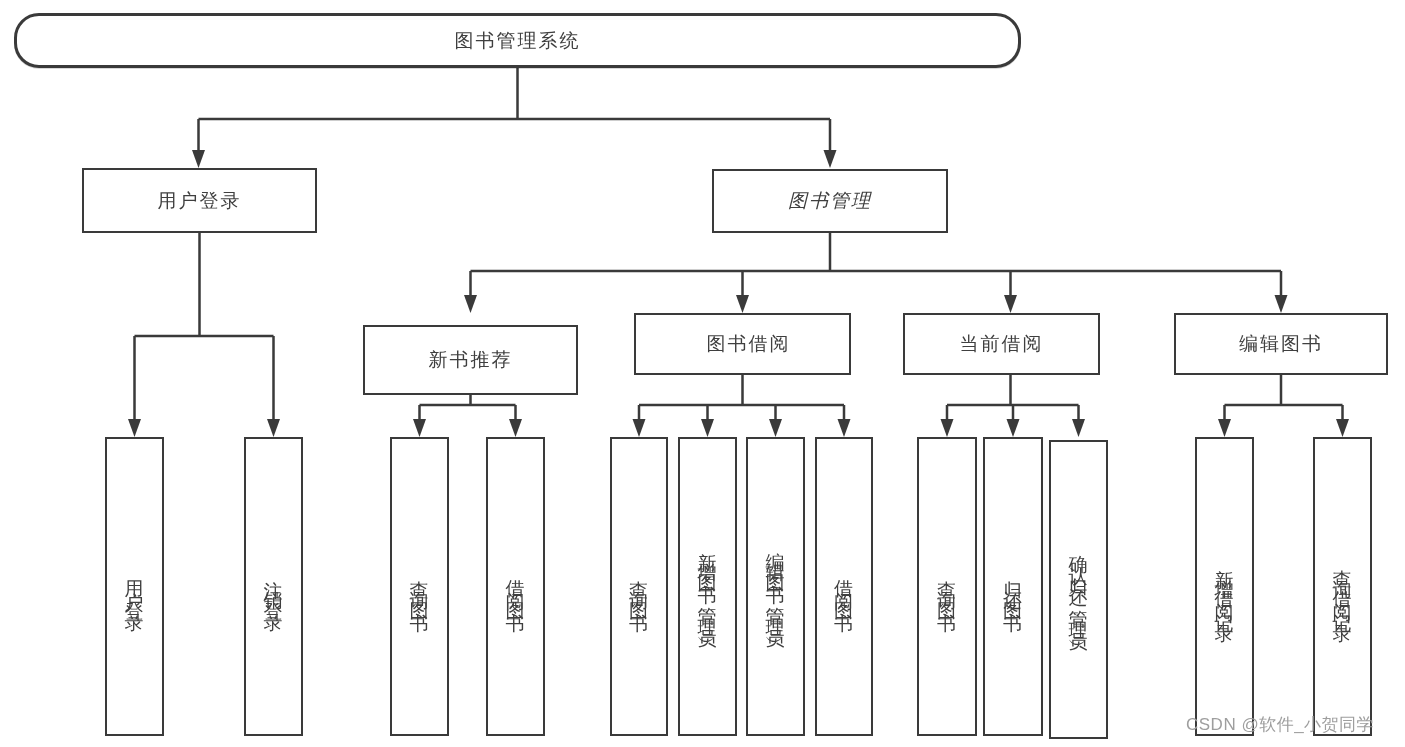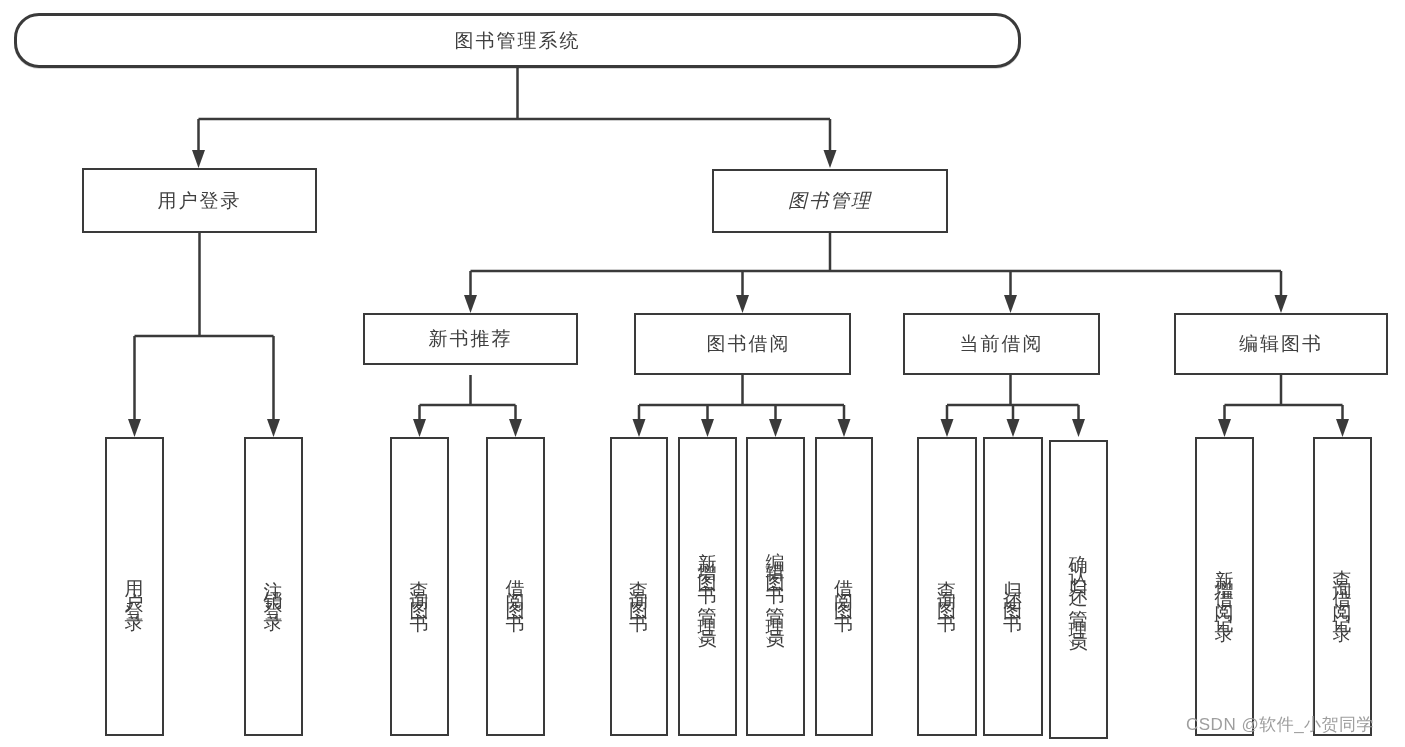--- a/index.html
+++ b/index.html
@@ -100,21 +100,21 @@
       <polygon points="1224.5,437 1218,419 1231,419"></polygon>
       <polygon points="1342.5,437 1336,419 1349,419"></polygon>
     </g>
   </svg>
 
   <div class="node hbox root" style="left:14px; top:13px; width:1007px; height:55px;">图书管理系统</div>
 
   <div class="node hbox" style="left:82px; top:168px; width:235px; height:65px;">用户登录</div>
   <div class="node hbox" style="left:712px; top:169px; width:236px; height:64px;font-style:italic;">图书管理</div>
 
-  <div class="node hbox" style="left:363px; top:313px; width:215px; height:52px;">新书推荐</div>
+  <div class="node hbox" style="left:363px; top:325px; width:215px; height:70px;">新书推荐</div>
   <div class="node hbox" style="left:634px; top:313px; width:217px; height:62px;padding-left:12px;">图书借阅</div>
   <div class="node hbox" style="left:903px; top:313px; width:197px; height:62px;">当前借阅</div>
   <div class="node hbox" style="left:1174px; top:313px; width:214px; height:62px;">编辑图书</div>
 
   <div class="node vbox" style="left:105px; top:437px; width:59px; height:299px;">用户登录</div>
   <div class="node vbox" style="left:244px; top:437px; width:59px; height:299px;">注销登录</div>
 
   <div class="node vbox" style="left:390px; top:437px; width:59px; height:299px;">查询图书</div>
   <div class="node vbox" style="left:486px; top:437px; width:59px; height:299px;">借阅图书</div>
 

